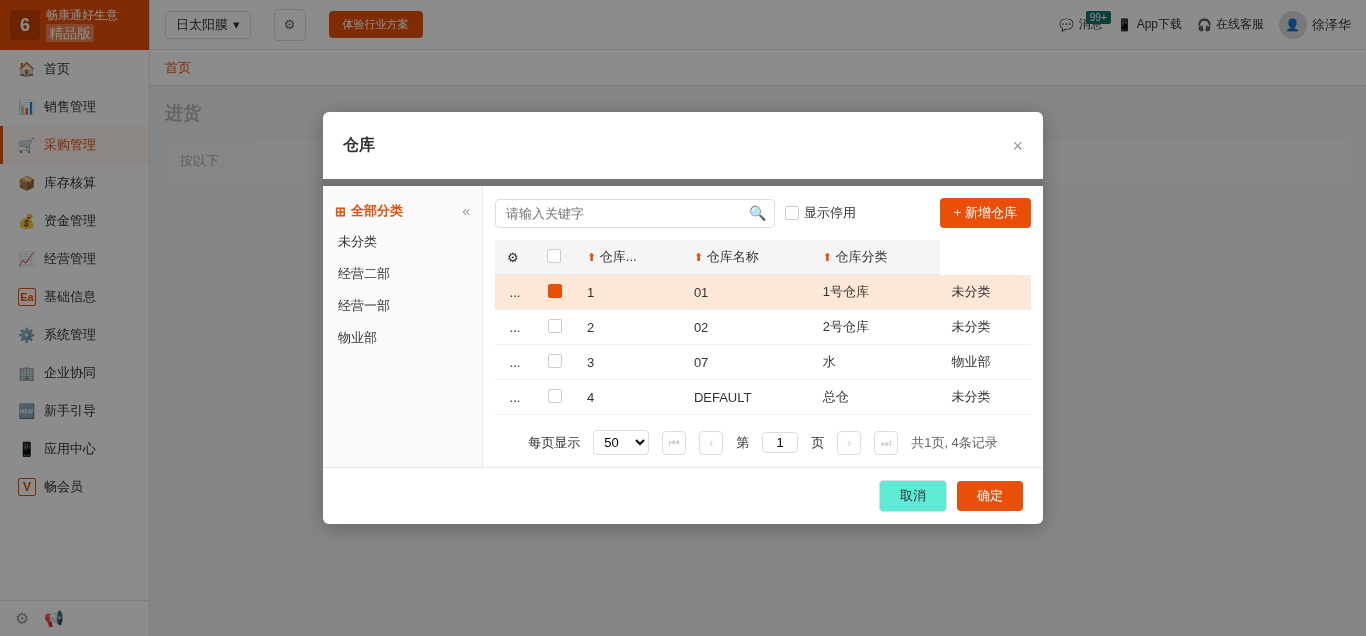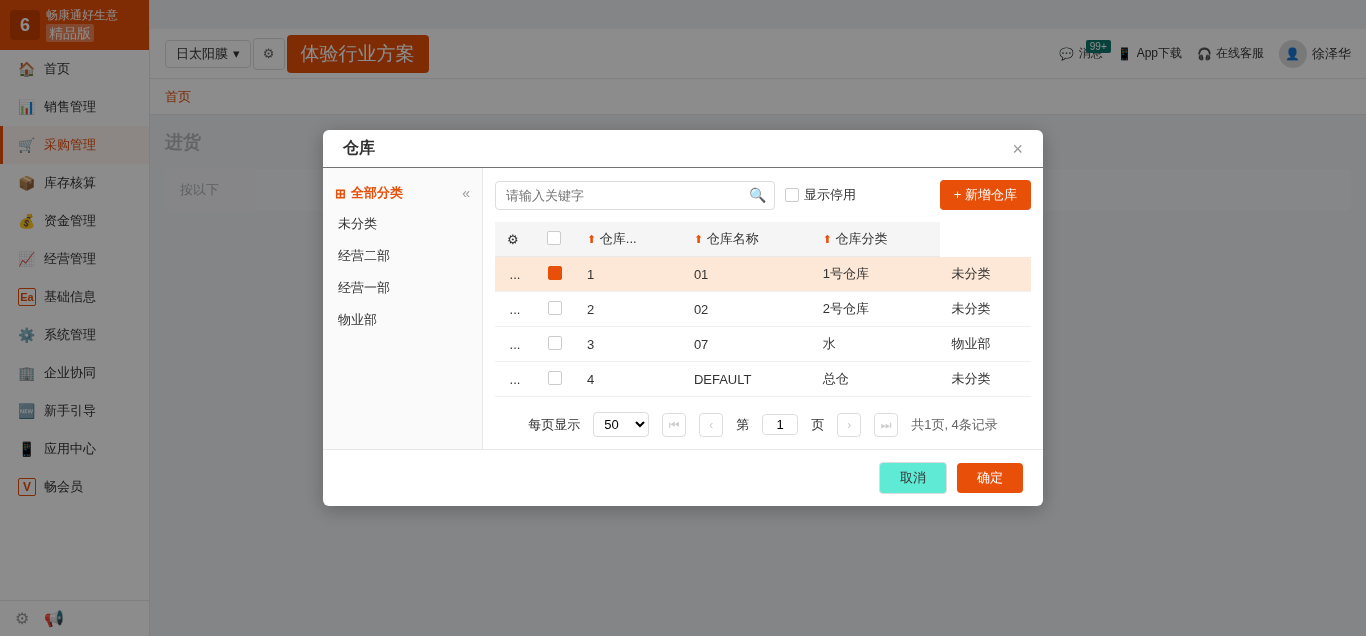--- a/index.html
+++ b/index.html
@@ -15,24 +15,24 @@
     .nav-item { display: flex; align-items: center; gap: 8px; padding: 10px 15px; cursor: pointer; color: #333; font-size: 13px; border-left: 3px solid transparent; }
     .nav-item.active { background: #fff5f0; color: #e8500a; border-left-color: #e8500a; }
     .nav-icon { width: 18px; height: 18px; display: flex; align-items: center; justify-content: center; font-size: 14px; }
     .sidebar-bottom { border-top: 1px solid #e8e8e8; display: flex; padding: 8px 15px; gap: 15px; align-items: center; }
     .sidebar-bottom-icon { color: #999; font-size: 16px; cursor: pointer; }
 
     
     .main { flex: 1; display: flex; flex-direction: column; }
 
     
-    .top-header { background: #fff; border-bottom: 1px solid #e8e8e8; height: 50px; display: flex; align-items: center; padding: 0 15px; gap: 2px; margin-top: 29px; }
+    .top-header { background: #fff; border-bottom: 1px solid #e8e8e8; height: 50px; display: flex; align-items: center; padding: 0 15px; gap: 23px; }
     .store-selector { display: flex; align-items: center; gap: 5px; border: 1px solid #ddd; border-radius: 4px; padding: 4px 10px; cursor: pointer; color: #333; }
     .gear-btn { width: 32px; height: 32px; display: flex; align-items: center; justify-content: center; border: 1px solid #ddd; border-radius: 4px; cursor: pointer; color: #666; }
-    .trial-btn { background: #e8500a; color: #fff; border: none; border-radius: 4px; padding: 6px 14px; cursor: pointer; font-size: 19px; }
+    .trial-btn { background: #e8500a; color: #fff; border: none; border-radius: 4px; padding: 6px 14px; cursor: pointer; font-size: 11px; }
     .header-right { margin-left: auto; display: flex; align-items: center; gap: 15px; }
     .header-action { display: flex; align-items: center; gap: 4px; color: #333; cursor: pointer; font-size: 12px; position: relative; }
     .badge { background: #0f766e; color: #fff; font-size: 10px; border-radius: 2px; padding: 1px 4px; position: absolute; top: -5px; right: -8px; }
     .user-info { display: flex; align-items: center; gap: 5px; color: #333; cursor: pointer; }
     .avatar { width: 28px; height: 28px; border-radius: 50%; background: #ddd; display: flex; align-items: center; justify-content: center; color: #666; font-size: 12px; }
 
     
     .sub-header { background: #fff; border-bottom: 1px solid #e8e8e8; padding: 0 15px; display: flex; align-items: center; height: 36px; }
     .breadcrumb { display: flex; align-items: center; gap: 5px; color: #999; font-size: 13px; }
     .breadcrumb .current { color: #e8500a; }
@@ -41,21 +41,21 @@
     .content { flex: 1; padding: 15px; overflow: auto; position: relative; }
 
     
     .page-content { opacity: 0.3; }
     .page-title { font-size: 18px; font-weight: bold; color: #333; margin-bottom: 15px; }
     .filter-bar { background: #fff; border-radius: 4px; padding: 12px 15px; margin-bottom: 10px; display: flex; align-items: center; gap: 10px; }
 
     
     .modal-overlay { position: fixed; top: 0; left: 0; right: 0; bottom: 0; background: rgba(0,0,0,0.45); z-index: 100; display: flex; align-items: center; justify-content: center; }
     .modal { background: #fff; border-radius: 6px; width: 720px; max-height: 580px; display: flex; flex-direction: column; box-shadow: 0 4px 20px rgba(0,0,0,0.25); }
-    .modal-header { display: flex; align-items: center; justify-content: space-between; padding: 8px 20px; border-bottom: 1px solid #737373; }
+    .modal-header { display: flex; align-items: center; justify-content: space-between; padding: 23px 20px; border-bottom: 7px solid #737373; }
     .modal-title { font-size: 16px; font-weight: bold; color: #333; }
     .modal-close { cursor: pointer; color: #999; font-size: 18px; line-height: 1; }
     .modal-body { display: flex; flex: 1; overflow: hidden; }
 
     
     .tree-panel { width: 160px; border-right: 1px solid #e8e8e8; padding: 10px 0; background: #fafafa; }
     .tree-header { display: flex; align-items: center; justify-content: space-between; padding: 6px 12px; }
     .tree-all { display: flex; align-items: center; gap: 5px; color: #e8500a; font-size: 13px; font-weight: bold; cursor: pointer; }
     .tree-collapse { cursor: pointer; color: #999; font-size: 14px; }
     .tree-item { padding: 7px 15px; cursor: pointer; color: #333; font-size: 13px; }

